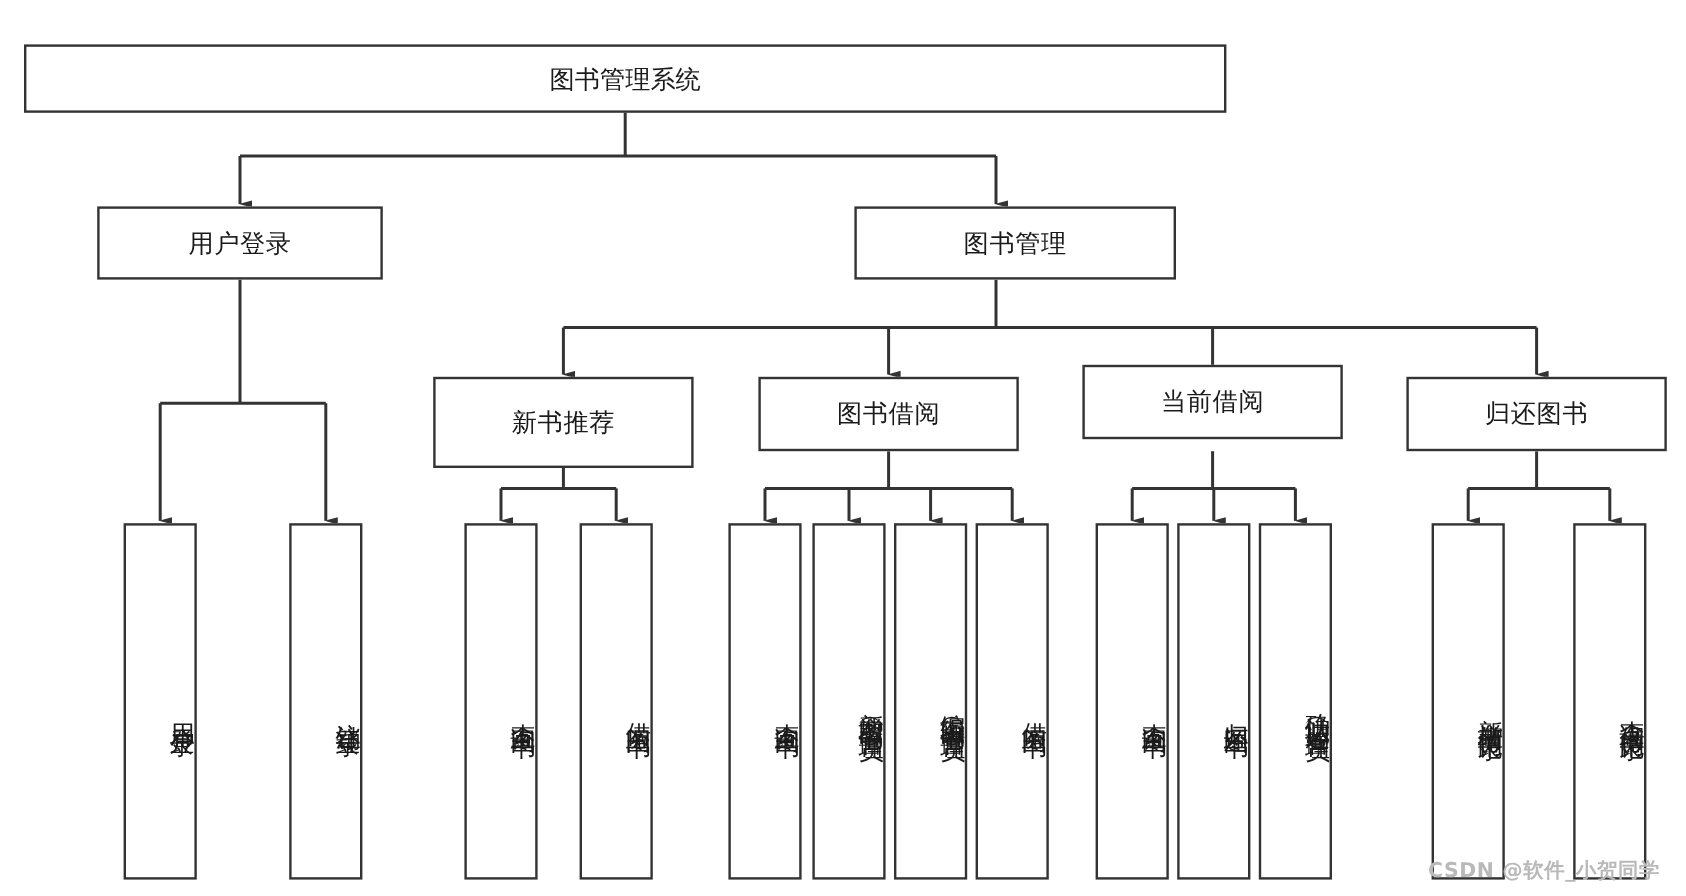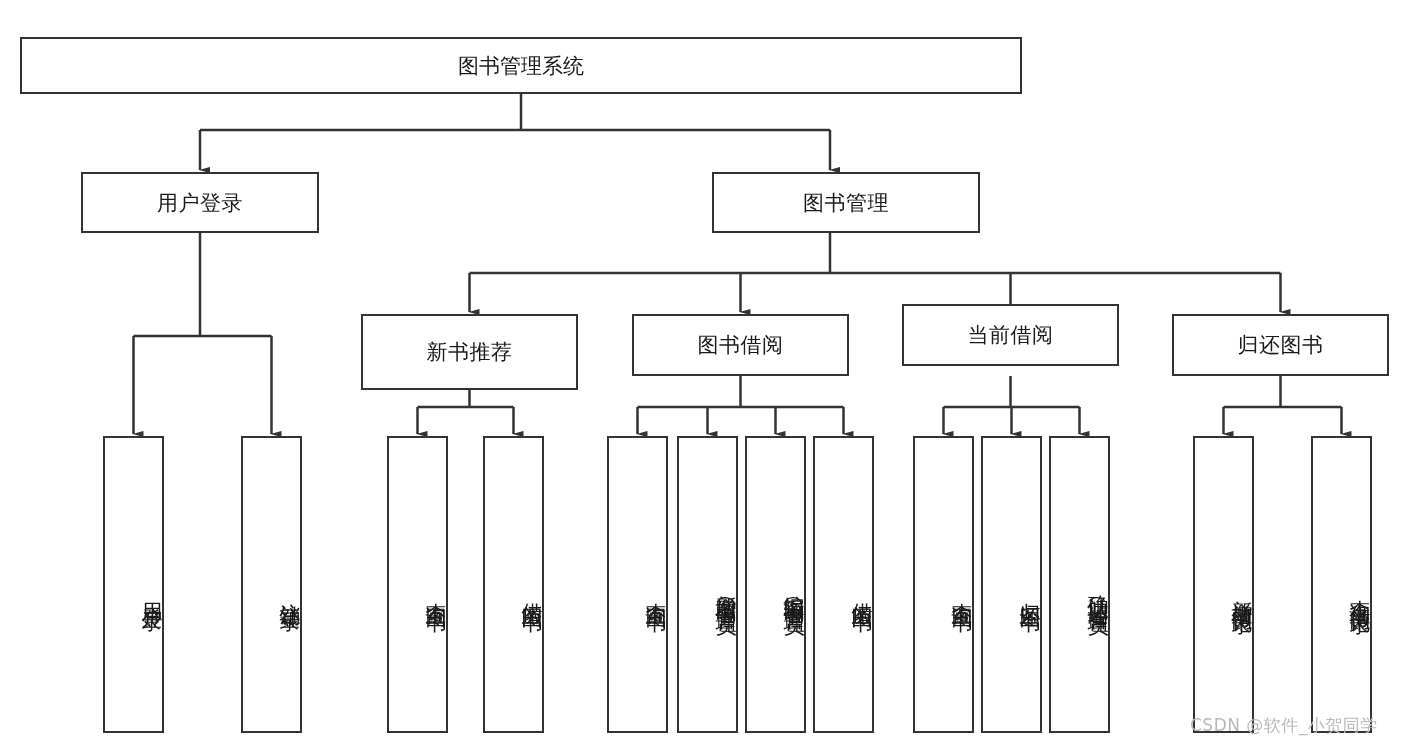--- a/index.html
+++ b/index.html
@@ -58,20 +58,21 @@
     writing-mode: vertical-rl;
     text-orientation: upright;
     display: block;
   }
   .watermark {
     position: absolute;
     font-size: 17px;
     color: #b9b9b9;
     white-space: nowrap;
     letter-spacing: 0.5px;
+    font-weight: bold;
   }
 </style>
 </head>
 <body>
 
 <div id="canvas">
 
   <svg id="edges" viewBox="0 0 1405 747" width="1405" height="747" xmlns="http://www.w3.org/2000/svg">
     <defs>
       <marker id="arrow" markerWidth="10" markerHeight="12" refX="3" refY="10" orient="auto" markerUnits="userSpaceOnUse">

